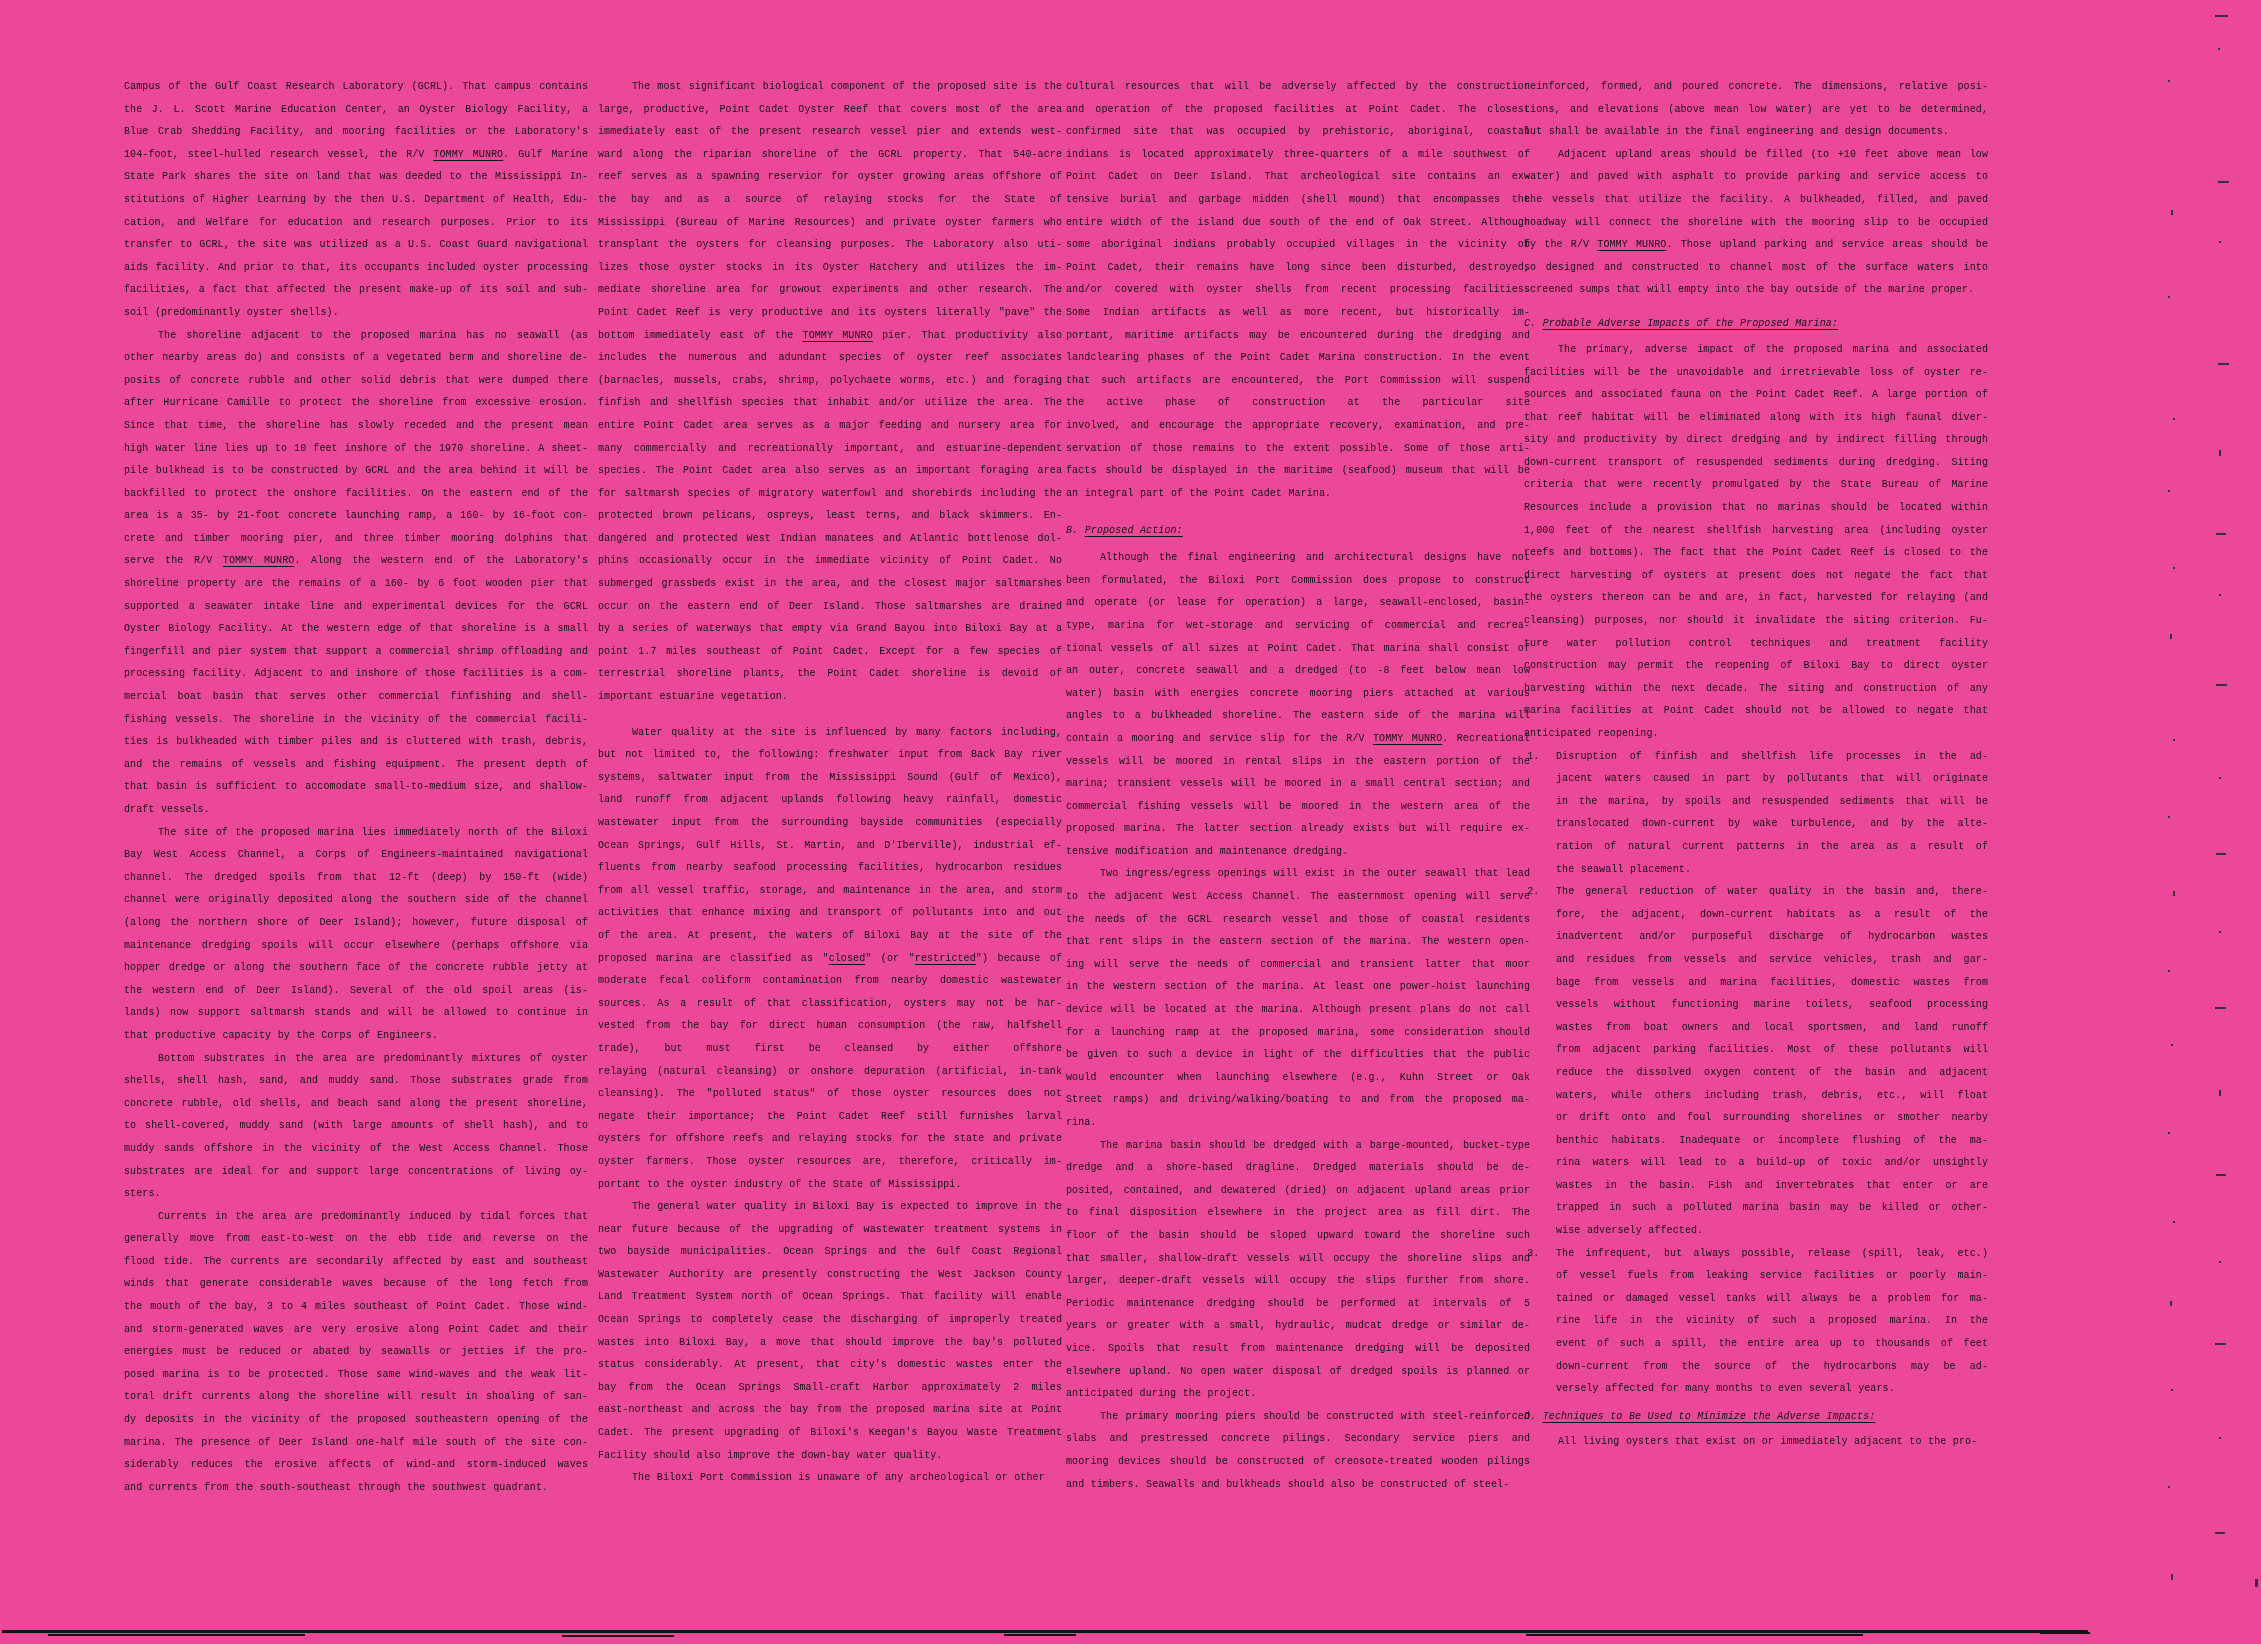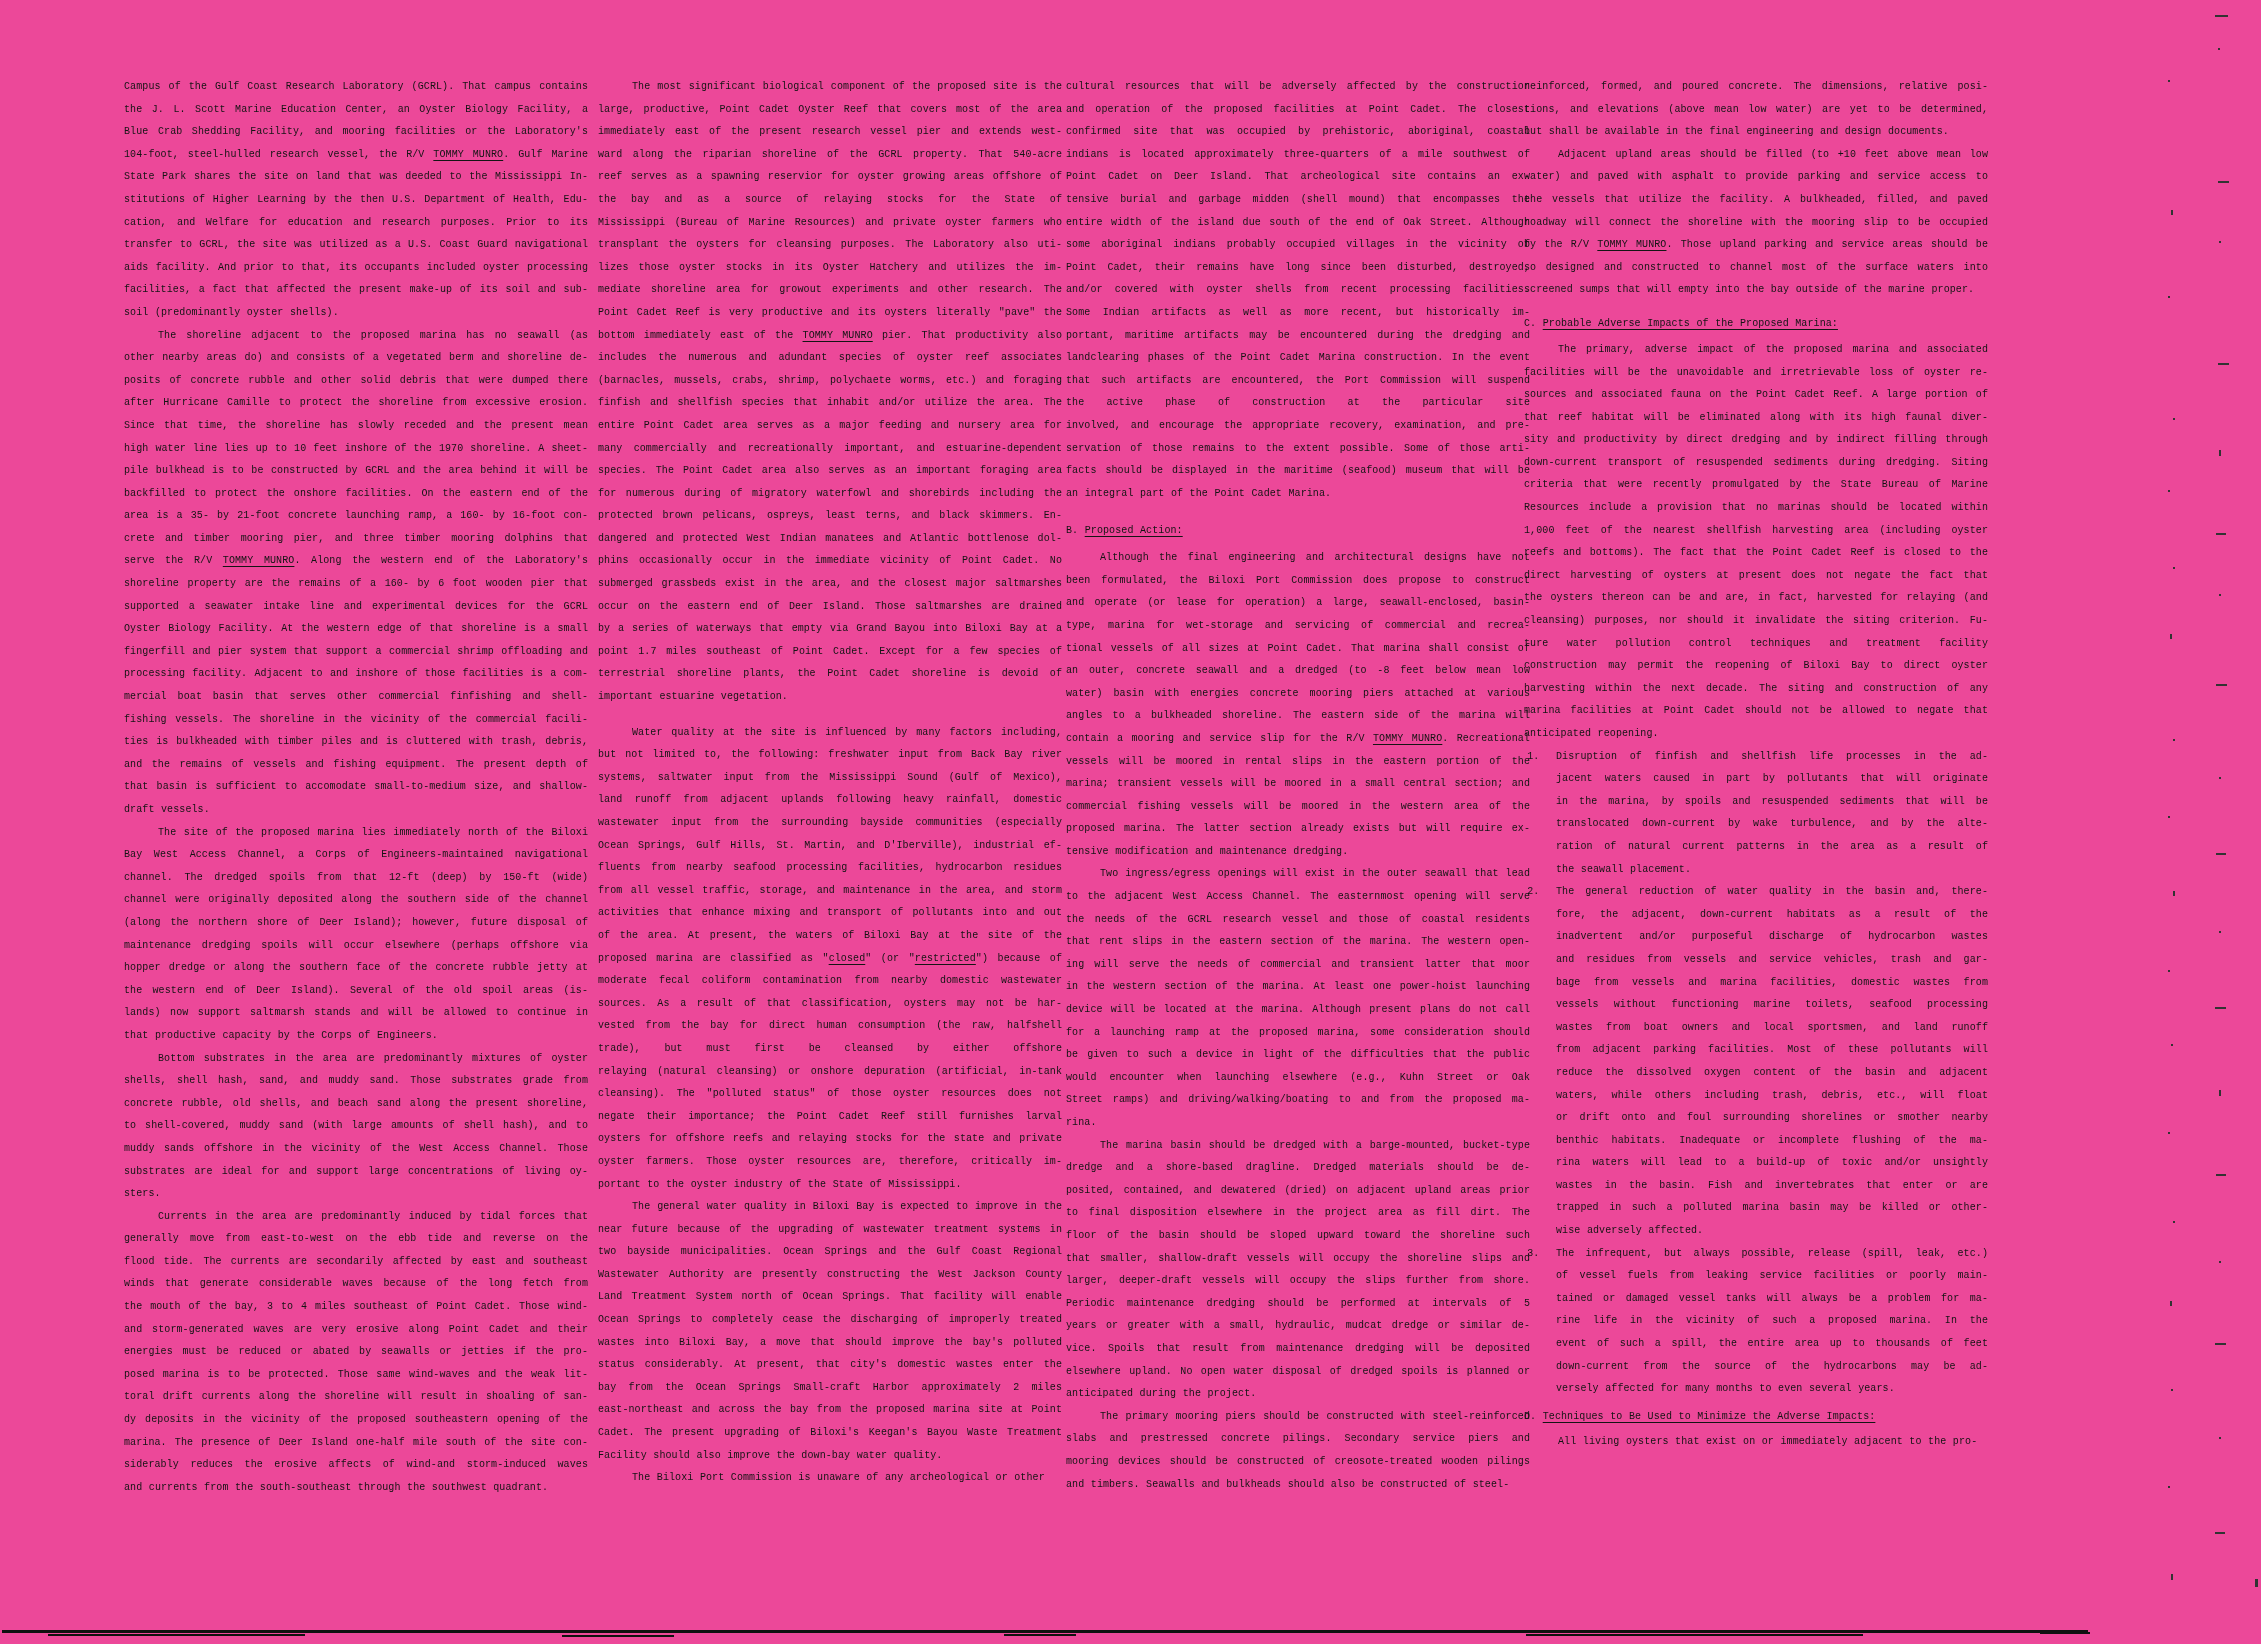--- a/index.html
+++ b/index.html
@@ -14,21 +14,21 @@
     font-size:10px; line-height:22.6px;
     letter-spacing:0.1px; word-spacing:0.4px;
   }
   .col-1 { left:124px; }
   .col-2 { left:598px; }
   .col-3 { left:1066px; }
   .col-4 { left:1524px; }
   .ln { text-align:justify; text-align-last:justify; min-height:22.6px; }
   .ln.last { text-align-last:left; }
   .ln.ind { text-indent:34px; }
-  .ln.heading { text-align:left; text-align-last:left; font-weight:bold; font-weight:normal; }
+  .ln.heading { text-align:left; text-align-last:left; font-weight:bold; font-weight:normal;font-style:italic; }
   .u { text-decoration:underline; text-underline-offset:3.2px; text-decoration-thickness:1.1px; }
   .li { position:relative; padding-left:32px; }
   .li .num { position:absolute; left:3.2px; top:0; }
   .page-label {
     position:absolute; left:125px; top:1487px;
     font-family:"DejaVu Serif","Liberation Serif",serif;
     font-weight:bold; font-size:43px; color:#0a0a0a;
     letter-spacing:0.8px; white-space:nowrap;
   }
   .page-label .num { margin-right:24px; }
@@ -128,21 +128,21 @@
         <div class="ln"><span>lizes those oyster stocks in its Oyster Hatchery and utilizes the im-</span></div>
         <div class="ln"><span>mediate shoreline area for growout experiments and other research. The</span></div>
         <div class="ln"><span>Point Cadet Reef is very productive and its oysters literally "pave" the</span></div>
         <div class="ln"><span>bottom immediately east of the </span><span class="u">TOMMY MUNRO</span><span> pier. That productivity also</span></div>
         <div class="ln"><span>includes the numerous and adundant species of oyster reef associates</span></div>
         <div class="ln"><span>(barnacles, mussels, crabs, shrimp, polychaete worms, etc.) and foraging</span></div>
         <div class="ln"><span>finfish and shellfish species that inhabit and/or utilize the area. The</span></div>
         <div class="ln"><span>entire Point Cadet area serves as a major feeding and nursery area for</span></div>
         <div class="ln"><span>many commercially and recreationally important, and estuarine-dependent</span></div>
         <div class="ln"><span>species. The Point Cadet area also serves as an important foraging area</span></div>
-        <div class="ln"><span>for numerous during of migratory waterfowl and shorebirds including the</span></div>
+        <div class="ln"><span>for saltmarsh species of migratory waterfowl and shorebirds including the</span></div>
         <div class="ln"><span>protected brown pelicans, ospreys, least terns, and black skimmers. En-</span></div>
         <div class="ln"><span>dangered and protected West Indian manatees and Atlantic bottlenose dol-</span></div>
         <div class="ln"><span>phins occasionally occur in the immediate vicinity of Point Cadet. No</span></div>
         <div class="ln"><span>submerged grassbeds exist in the area, and the closest major saltmarshes</span></div>
         <div class="ln"><span>occur on the eastern end of Deer Island. Those saltmarshes are drained</span></div>
         <div class="ln"><span>by a series of waterways that empty via Grand Bayou into Biloxi Bay at a</span></div>
         <div class="ln"><span>point 1.7 miles southeast of Point Cadet. Except for a few species of</span></div>
         <div class="ln"><span>terrestrial shoreline plants, the Point Cadet shoreline is devoid of</span></div>
         <div class="ln last"><span>important estuarine vegetation.</span></div>
       </div>

